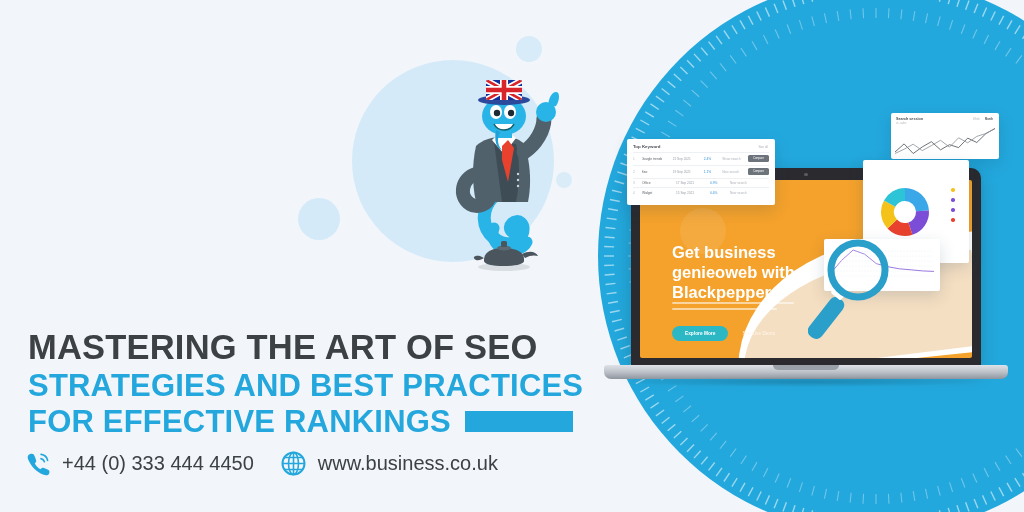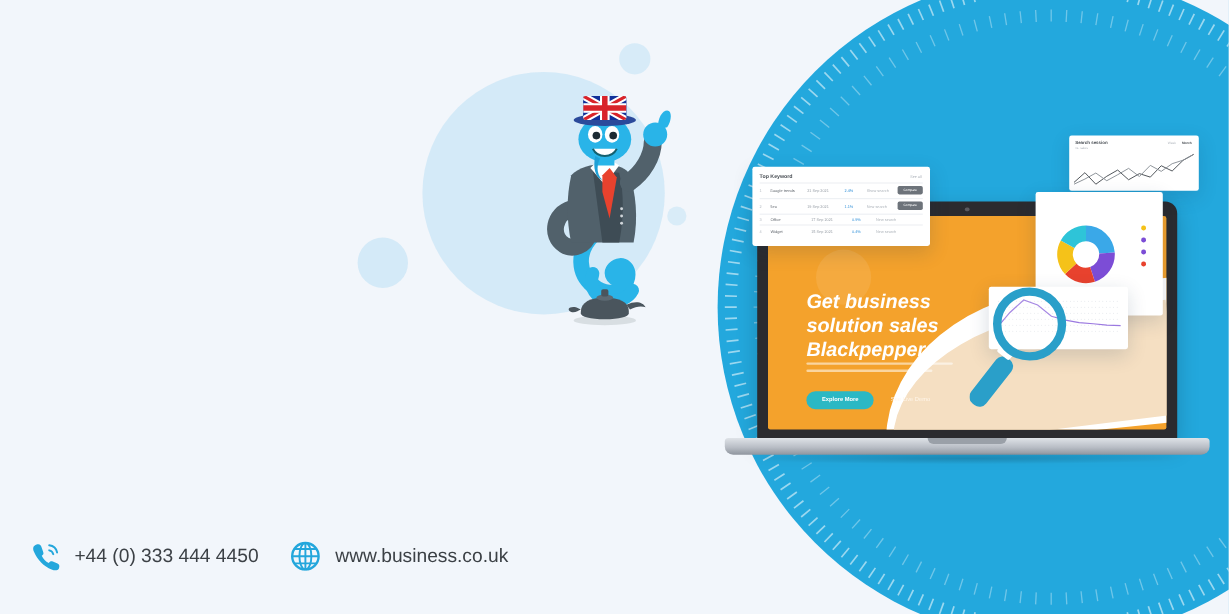--- a/index.html
+++ b/index.html
@@ -46,21 +46,21 @@
     font-weight:700;letter-spacing:.2px;line-height:1.02;white-space:nowrap;
   }
   .hl1{font-size:34.5px;color:#3c4146;margin-bottom:5px;}
   .hl2{font-size:31px;color:#24a7dc;margin-bottom:4px;}
   .hl3{font-size:31px;color:#24a7dc;display:flex;align-items:center;gap:14px;}
   .accent-bar{display:inline-block;width:122px;height:21px;background:#24a7dc;}
 
   
   .contact{position:absolute;left:24px;top:450px;display:flex;align-items:center;gap:26px;}
   .citem{display:flex;align-items:center;gap:11px;}
-  .citem .txt{font-size:16px;color:#3c4146;font-weight:400;white-space:nowrap;}
+  .citem .txt{font-size:20px;color:#3c4146;font-weight:400;white-space:nowrap;}
   .cicon{width:27px;height:27px;flex:0 0 27px;}
   .cicon svg{display:block;}
 
   
   .laptop{position:absolute;left:604px;top:168px;width:404px;height:216px;}
   .lid{
     position:absolute;left:27px;top:0;width:350px;height:200px;
     background:#2b2b2f;border-radius:10px 10px 3px 3px;
     box-shadow:0 6px 18px rgba(0,0,0,.18);
   }
@@ -90,21 +90,21 @@
   .sc-menu span{font-size:4.6px;color:#ffe9cd;}
   .sc-blob{
     position:absolute;right:-10px;bottom:-6px;width:250px;height:120px;
     background:#fff;border-radius:60% 0 0 0 / 100% 0 0 0;transform:rotate(-6deg);
   }
   .sc-blob2{
     position:absolute;right:-6px;bottom:-2px;width:240px;height:96px;
     background:#f5dfc2;border-radius:62% 0 0 0 / 100% 0 0 0;transform:rotate(-7deg);
   }
   .sc-glow{position:absolute;left:40px;top:28px;width:46px;height:46px;border-radius:50%;background:rgba(255,255,255,.09);}
-  .sc-head{position:absolute;left:32px;top:62px;width:190px;font-style:italic;}
+  .sc-head{position:absolute;left:32px;top:62px;width:190px;}
   .sc-head .ln{font-size:16.5px;font-weight:700;color:#fff;line-height:1.22;white-space:nowrap;}
   .sc-sub{position:absolute;left:32px;top:122px;width:122px;}
   .sc-sub i{display:block;height:2.4px;background:rgba(255,255,255,.55);border-radius:2px;margin-bottom:3.6px;}
   .sc-sub i:nth-child(2){width:86%;}
   .sc-cta{position:absolute;left:32px;top:146px;display:flex;align-items:center;gap:14px;}
   .sc-btn{background:#2bb8c4;color:#fff;font-size:4.8px;font-weight:700;padding:5px 13px;border-radius:11px;white-space:nowrap;}
   .sc-link{font-size:4.8px;color:#fff6ea;white-space:nowrap;}
 
   
   .card{position:absolute;background:#fff;box-shadow:0 5px 16px rgba(20,50,80,.16);border-radius:2px;}
@@ -511,20 +511,28 @@
       <g clip-path="url(#hatclip)">
         <rect x="54" y="2" width="36" height="20" fill="#10309a"></rect>
         <path d="M54 2 L90 22 M90 2 L54 22" stroke="#ffffff" stroke-width="6"></path>
         <path d="M54 2 L90 22 M90 2 L54 22" stroke="#d8232a" stroke-width="2.6"></path>
         <path d="M72 2 L72 22 M54 12 L90 12" stroke="#ffffff" stroke-width="8"></path>
         <path d="M72 2 L72 22 M54 12 L90 12" stroke="#d8232a" stroke-width="4.6"></path>
       </g>
     </svg>
   </div>
 
+  <div class="headline">
+    <div class="hl-line hl1">MASTERING THE ART OF SEO</div>
+    <div class="hl-line hl2">STRATEGIES AND BEST PRACTICES</div>
+    <div class="hl-line hl3">
+      <span>FOR EFFECTIVE RANKINGS</span>
+      <span class="accent-bar"></span>
+    </div>
+  </div>
 
   <div class="contact">
     <div class="citem">
       <span class="cicon">
         <svg width="27" height="27" viewBox="0 0 27 27">
           <path d="M6 4 C9 3 10 4 11 7 L12 10 C12.6 11.6 12 12.4 10.8 13.2 C12 16 14 18 16.6 19.2 C17.6 18 18.4 17.4 20 18 L23 19.2 C25.6 20.2 26 21.4 25 24 C24 25.4 22 25.8 19 24.6 C12.6 22 7 16.4 4.4 10 C3 7 3.6 5 6 4 Z" fill="#24a7dc"></path>
           <path d="M17 4.4 C20.4 4.8 23 7.2 23.6 10.4" fill="none" stroke="#24a7dc" stroke-width="1.6" stroke-linecap="round"></path>
           <path d="M17 8.6 C18.8 9 20 10.2 20.4 11.8" fill="none" stroke="#24a7dc" stroke-width="1.6" stroke-linecap="round"></path>
         </svg>
       </span>
@@ -555,21 +563,21 @@
           <span class="sc-logo">BLACKPEPPER</span>
           <span class="sc-menu">
             <span>Home</span>
             <span>About Us</span>
             <span>Service</span>
           </span>
         </div>
 
         <div class="sc-head">
           <div class="ln">Get business</div>
-          <div class="ln">solution sales</div>
+          <div class="ln">genieoweb with</div>
           <div class="ln">Blackpepper</div>
         </div>
 
         <div class="sc-sub">
           <i></i>
             <i></i>
         </div>
 
         <div class="sc-cta">
           <span class="sc-btn">Explore More</span>

